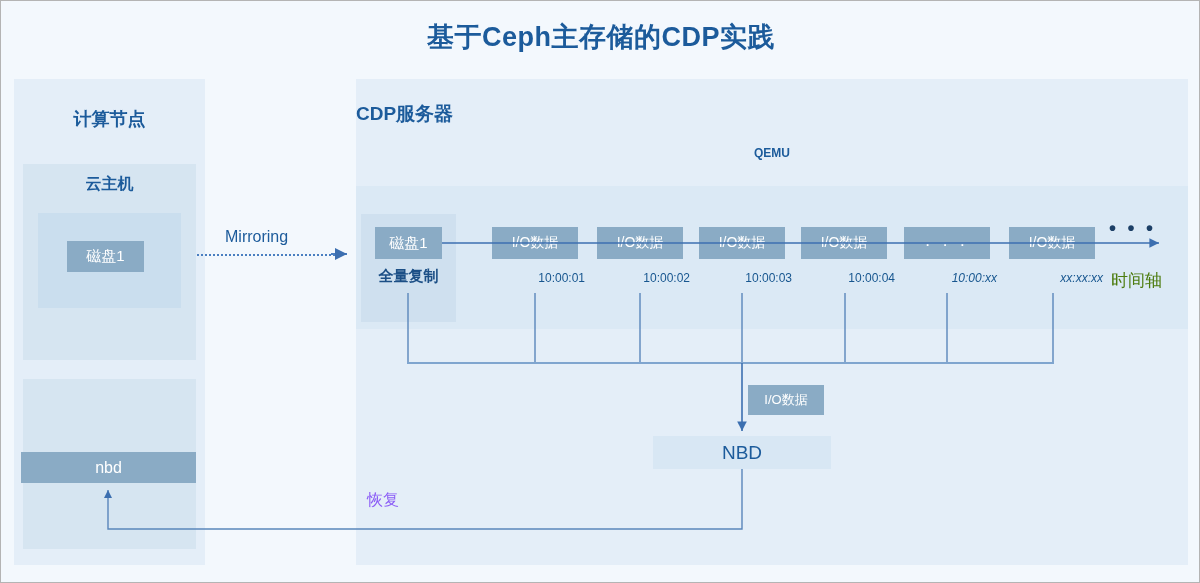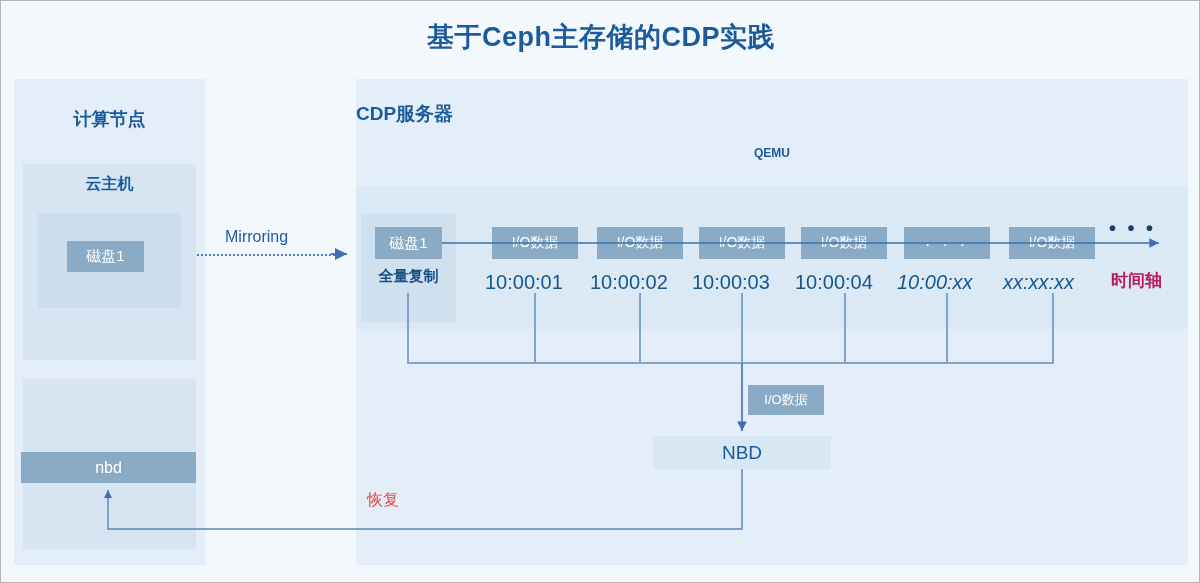--- a/index.html
+++ b/index.html
@@ -200,34 +200,34 @@
   }
   .io-box.dots {
     letter-spacing: 4px;
     font-size: 17px;
     padding-bottom: 5px;
     box-sizing: border-box;
   }
   .ts-label {
     position: absolute;
     top: 270px;
-    font-size: 20px;
+    font-size: 12px;
     color: #17568f;
-    text-align: left;
+    text-align: right;
   }
   .ts-label.ital {
     font-style: italic;
   }
   .axis-label {
     position: absolute;
     left: 1110px;
     top: 268px;
     font-size: 17px;
-    font-weight: bold;
-    color: #be185d;
+    font-weight: normal;
+    color: #4d7c0f;
   }
   .ellipsis-top {
     position: absolute;
     left: 1108px;
     top: 216px;
     font-size: 20px;
     letter-spacing: 3px;
     color: #1c3f66;
     font-weight: bold;
   }
@@ -270,21 +270,21 @@
     font-size: 19px;
     display: flex;
     align-items: center;
     justify-content: center;
   }
   .restore-label {
     position: absolute;
     left: 366px;
     top: 489px;
     font-size: 16px;
-    color: #ef4444;
+    color: #8b5cf6;
   }
   svg.overlay {
     position: absolute;
     left: 0;
     top: 0;
     width: 1200px;
     height: 583px;
     pointer-events: none;
   }
 </style>

